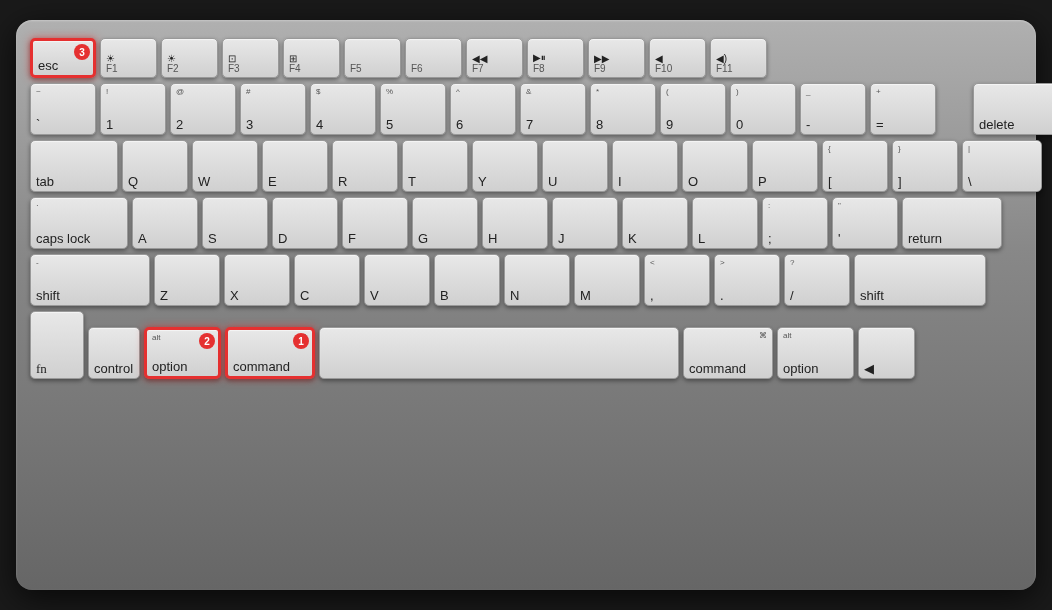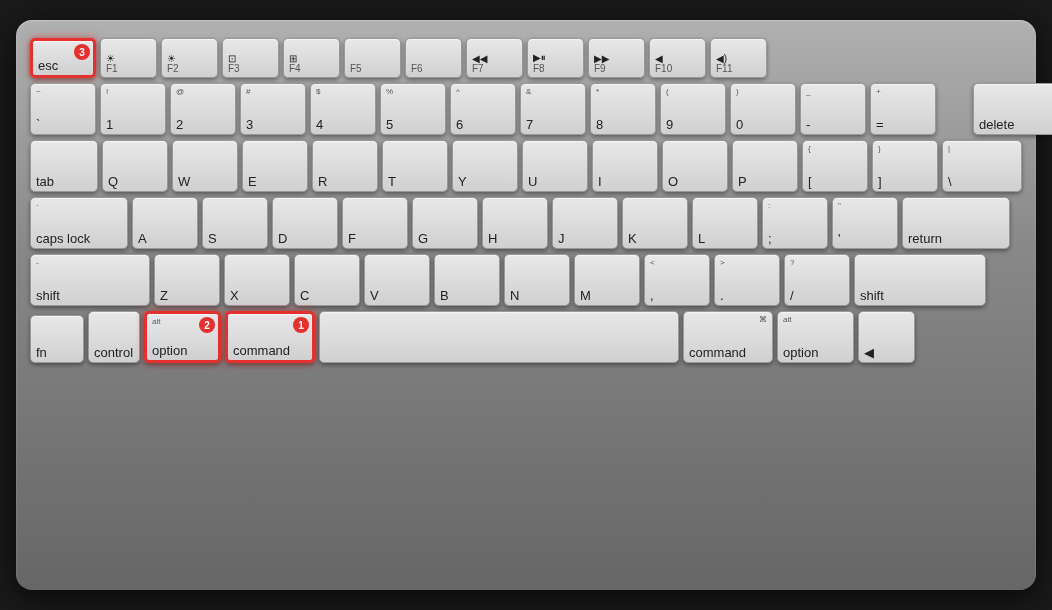--- a/index.html
+++ b/index.html
@@ -74,34 +74,34 @@
       top: 3px;
       right: 5px;
       font-size: 8px;
       color: #555;
     }
 
     
     .key-std { width: 66px; height: 52px; }
     .key-fn { width: 57px; height: 40px; font-size: 9px; }
     .key-esc { width: 66px; height: 40px; }
-    .key-tab { width: 68px; height: 52px; }
+    .key-tab { width: 88px; height: 52px; }
     .key-caps { width: 98px; height: 52px; }
     .key-shift-l { width: 120px; height: 52px; }
-    .key-fn-key { width: 54px; height: 48px; }
+    .key-fn-key { width: 54px; height: 68px; font-family: Liberation Serif, serif; }
     .key-ctrl { width: 52px; height: 52px; }
     .key-option { width: 77px; height: 52px; }
     .key-cmd { width: 90px; height: 52px; }
     .key-space { width: 360px; height: 52px; }
     .key-cmd-r { width: 90px; height: 52px; }
     .key-option-r { width: 77px; height: 52px; }
     .key-arrow { width: 57px; height: 52px; }
     .key-delete { width: 88px; height: 52px; margin-left: 33px; }
     .key-backslash { width: 80px; height: 52px; }
-    .key-enter { width: 108px; height: 52px; text-align: right; }
+    .key-enter { width: 100px; height: 52px; text-align: right; }
     .key-shift-right { width: 132px; height: 52px; }
 
     .highlighted {
       border: 3px solid #e53030 !important;
       box-shadow: 0 0 8px rgba(229,48,48,0.6), 0 2px 4px rgba(0,0,0,0.4), inset 0 1px 1px rgba(255,255,255,0.6) !important;
     }
 
     .badge {
       position: absolute;
       top: 3px;

